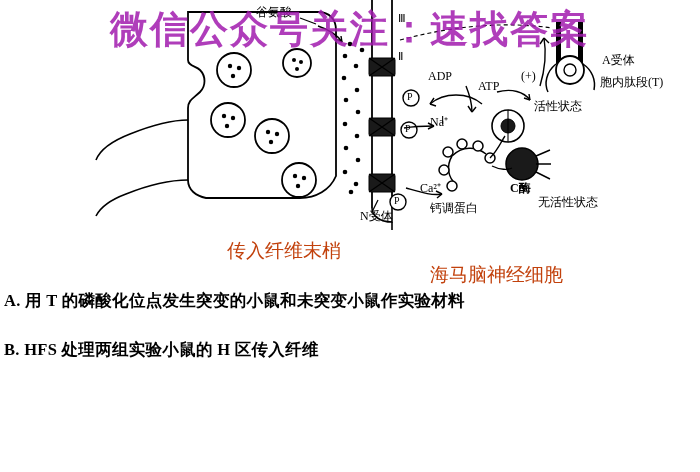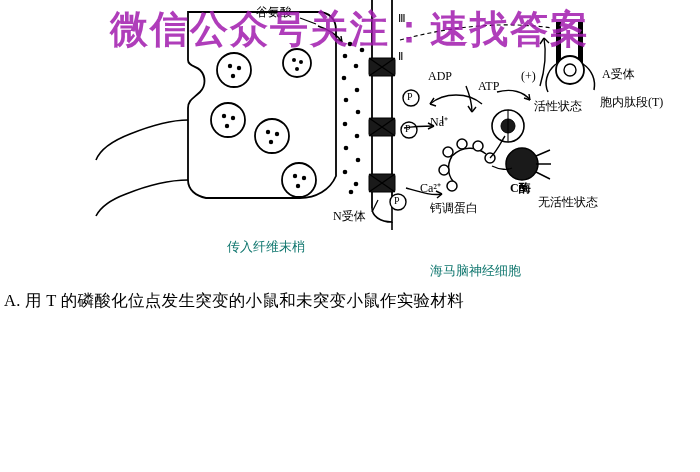--- a/index.html
+++ b/index.html
@@ -61,32 +61,33 @@
   }
   .fig-label.small {
     font-size: 11px;
   }
   .fig-label.tiny {
     font-size: 10px;
   }
   .fig-caption {
     position: absolute;
     font-family: Liberation Sans, sans-serif;
-    font-size: 13px;
-    color: #0f766e;
+    font-size: 19px;
+    color: #c2410c;
     white-space: nowrap;
   }
 
   
   #options {
     position: absolute;
     left: 0;
     top: 276px;
     width: 676px;
     z-index: 10;
+    font-weight: bold;
   }
   .option-row {
     font-family: "Liberation Serif", serif;
     font-size: 16.5px;
     color: #000;
     padding: 0 0 0 4px;
     height: 49px;
     line-height: 49px;
     white-space: nowrap;
     letter-spacing: 0.3px;
@@ -277,25 +278,26 @@
     <div class="fig-label tiny" style="left:394px; top:195px;">P</div>
 
     <div class="fig-label" style="left:430px; top:116px;">Na⁺</div>
     <div class="fig-label" style="left:420px; top:182px;">Ca²⁺</div>
     <div class="fig-label" style="left:521px; top:70px;">(+)</div>
 
     <div class="fig-label" style="left:534px; top:100px;text-align:center;">活性状态</div>
     <div class="fig-label" style="left:538px; top:172px;margin-top:24px;">无活性状态</div>
     <div class="fig-label" style="left:510px; top:182px;font-weight:bold;">C酶</div>
     <div class="fig-label" style="left:430px; top:202px;">钙调蛋白</div>
-    <div class="fig-label" style="left:333px; top:210px;">N受体</div>
-    <div class="fig-label" style="left:602px; top:68px;">A受体</div>
-    <div class="fig-label" style="left:600px; top:96px;">胞内肽段(T)</div>
+    <div class="fig-label" style="left:360px; top:210px;">N受体</div>
+    <div class="fig-label" style="left:602px; top:54px;">A受体</div>
+    <div class="fig-label" style="left:600px; top:76px;">胞内肽段(T)</div>
 
     <div class="fig-caption" style="left:227px; top:238px;">传入纤维末梢</div>
     <div class="fig-caption" style="left:430px; top:238px;margin-top:24px;">海马脑神经细胞</div>
   </div>
 
   <div id="options">
     <div class="option-row">A. 用 T 的磷酸化位点发生突变的小鼠和未突变小鼠作实验材料</div>
+    <div class="option-row">B. HFS 处理两组实验小鼠的 H 区传入纤维</div>
   </div>
 
 </div>
 
 </body></html>

